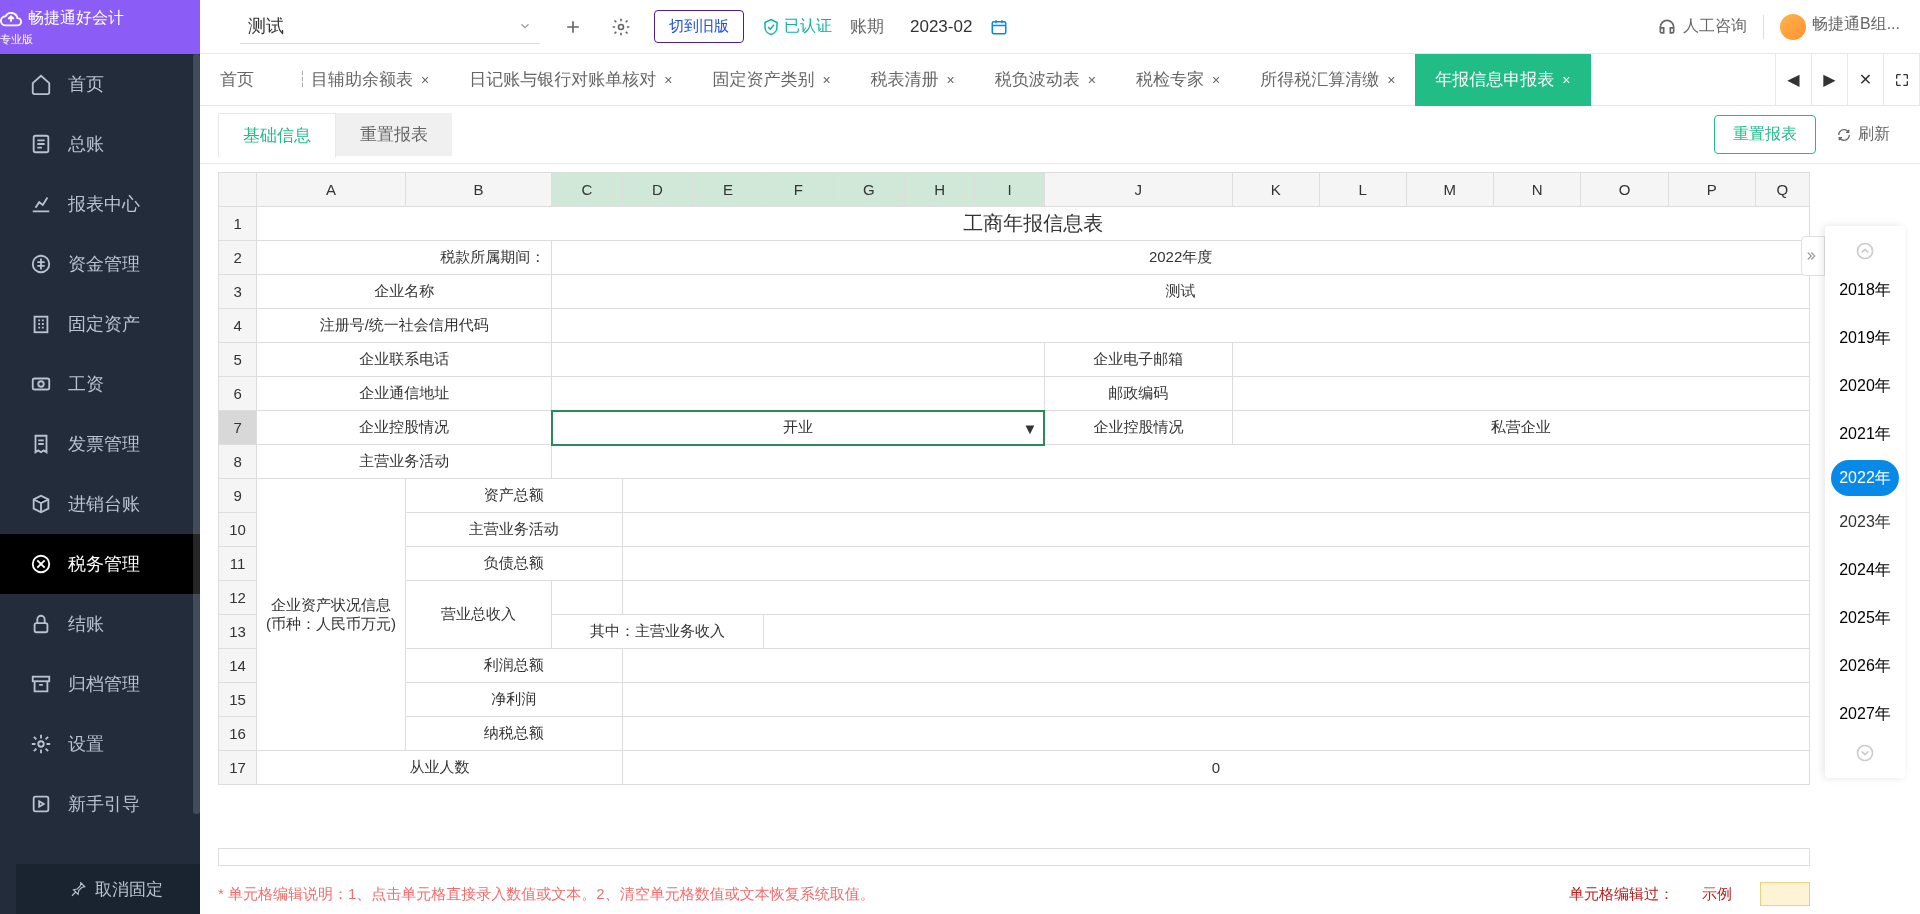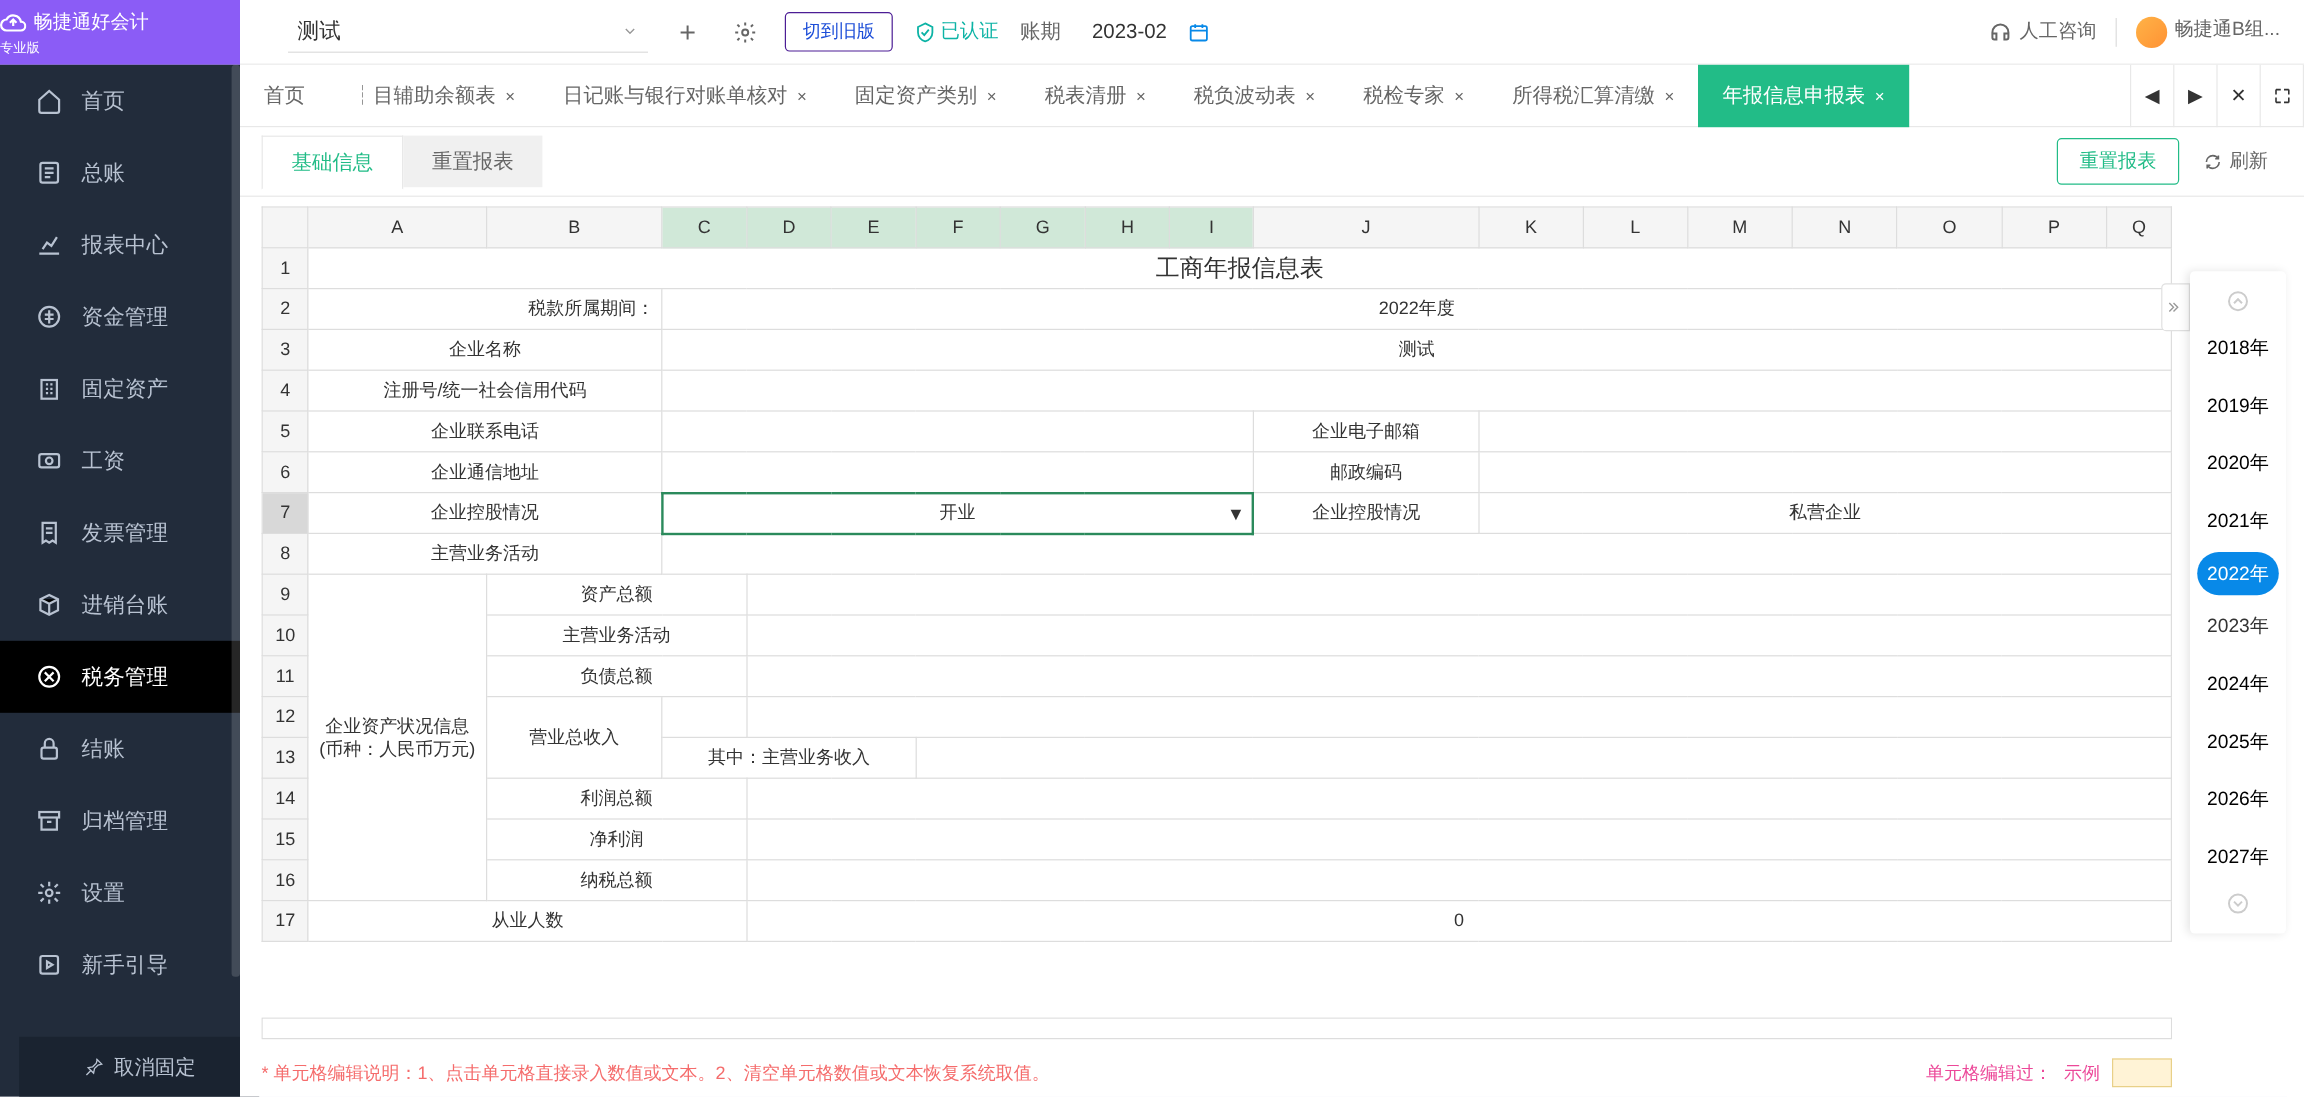--- a/index.html
+++ b/index.html
@@ -55,21 +55,21 @@
 .selected-cell{border:2px solid #2b8a5c !important;position:relative}
 .dropdown-arrow{position:absolute;right:6px;top:8px;color:#333}
 .year-panel{position:absolute;right:15px;top:172px;width:80px;background:#fff;box-shadow:-2px 0 8px rgba(0,0,0,0.1);border-radius:4px;padding:10px 0}
 .year-nav{height:30px;display:flex;align-items:center;justify-content:center;color:#bbb;cursor:pointer}
 .year-item{height:48px;display:flex;align-items:center;justify-content:center;color:#000000;font-size:16px;cursor:pointer}
 .year-item.current{background:#0889e8;color:#fff;border-radius:18px;margin:2px 6px;height:36px}
 .year-item.near{color:#333}
 .collapse-btn{position:absolute;right:95px;top:182px;width:24px;height:40px;background:#fff;border:1px solid #e0e0e0;border-radius:4px 0 0 4px;display:flex;align-items:center;justify-content:center;color:#999;cursor:pointer}
 .footer{position:absolute;bottom:0;left:18px;right:110px;height:40px;display:flex;align-items:center;justify-content:space-between}
 .footer-note{color:#f56c6c;font-size:15px}
-.footer-right{display:flex;align-items:center;gap:10px;color:#ec4899;font-size:15px}
+.footer-right{display:flex;align-items:center;gap:28px;color:#b91c1c;font-size:15px}
 .sample-box{width:50px;height:24px;background:#fff3d6;border:1px solid #e8d088}
 .hscroll{position:absolute;bottom:48px;left:18px;right:110px;height:18px;background:#f5f5f5;border:1px solid #ddd}
 .hscroll-thumb{height:100%;width:100%;background:#fff}
 svg{display:block}
 </style>
 </head>
 <body>
 
 <div class="header">
   <div class="logo-area">

